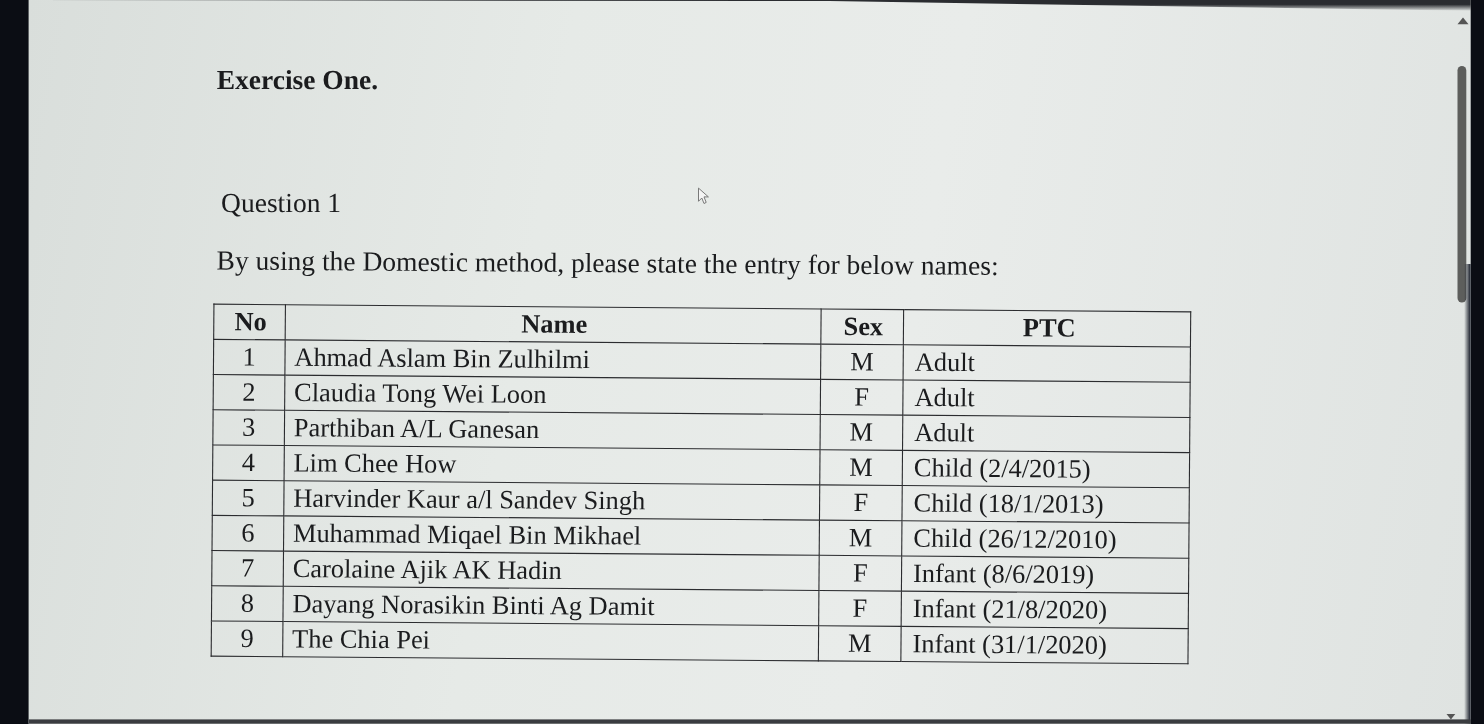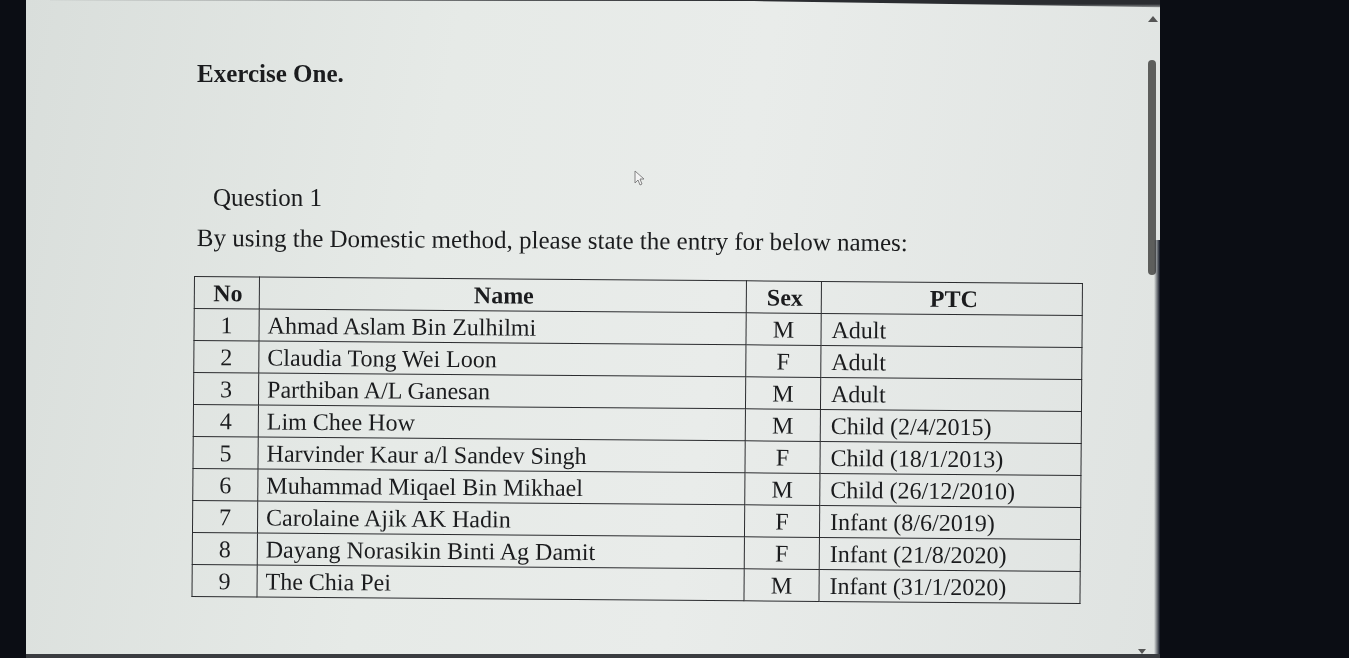--- a/index.html
+++ b/index.html
@@ -7,21 +7,21 @@
       padding: 0;
       width: 1349px;
       height: 658px;
       overflow: hidden;
       background: #0b0d14;
     }
     .screen {
       position: absolute;
       left: 26px;
       top: 0;
-      width: 1134px;
+      width: 1311px;
       height: 658px;
       background: linear-gradient(100deg, #d9dedb 0%, #e6eae7 35%, #e9ecea 60%, #dfe3e1 100%);
       overflow: hidden;
     }
     .top-edge {
       position: absolute;
       left: 0; top: 0;
       width: 1323px; height: 10px;
       background: linear-gradient(180deg, #2a2c30 0%, #2a2c30 40%, rgba(0,0,0,0) 100%);
       clip-path: polygon(0 0, 100% 0, 100% 100%, 55% 10%, 0 0);
@@ -37,21 +37,21 @@
       position: absolute;
       left: 171px; top: 60px;
       font-size: 25px;
       font-weight: bold;
       margin: 0;
     }
     .question {
       position: absolute;
       left: 171px; top: 168px;
       font-size: 25px;
-      margin: 16px;
+      margin: 4px;
       text-align: right;
     }
     .instruction {
       position: absolute;
       left: 171px; top: 224px;
       font-size: 25px;
       margin: 0;
       transform: rotate(0.4deg);
       transform-origin: left top;
     }

